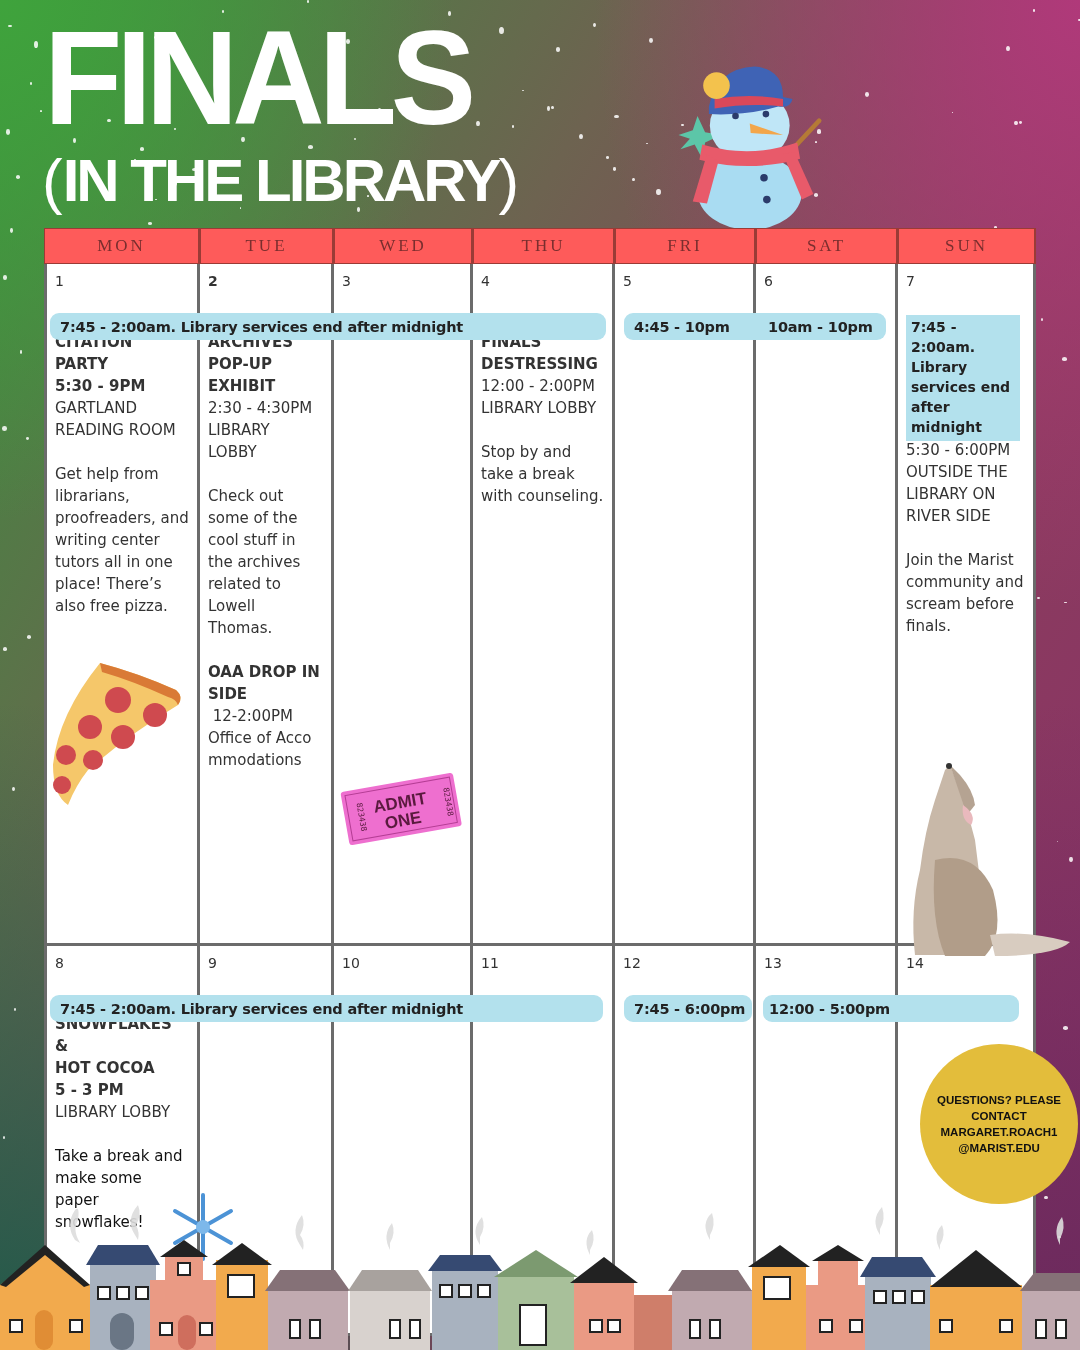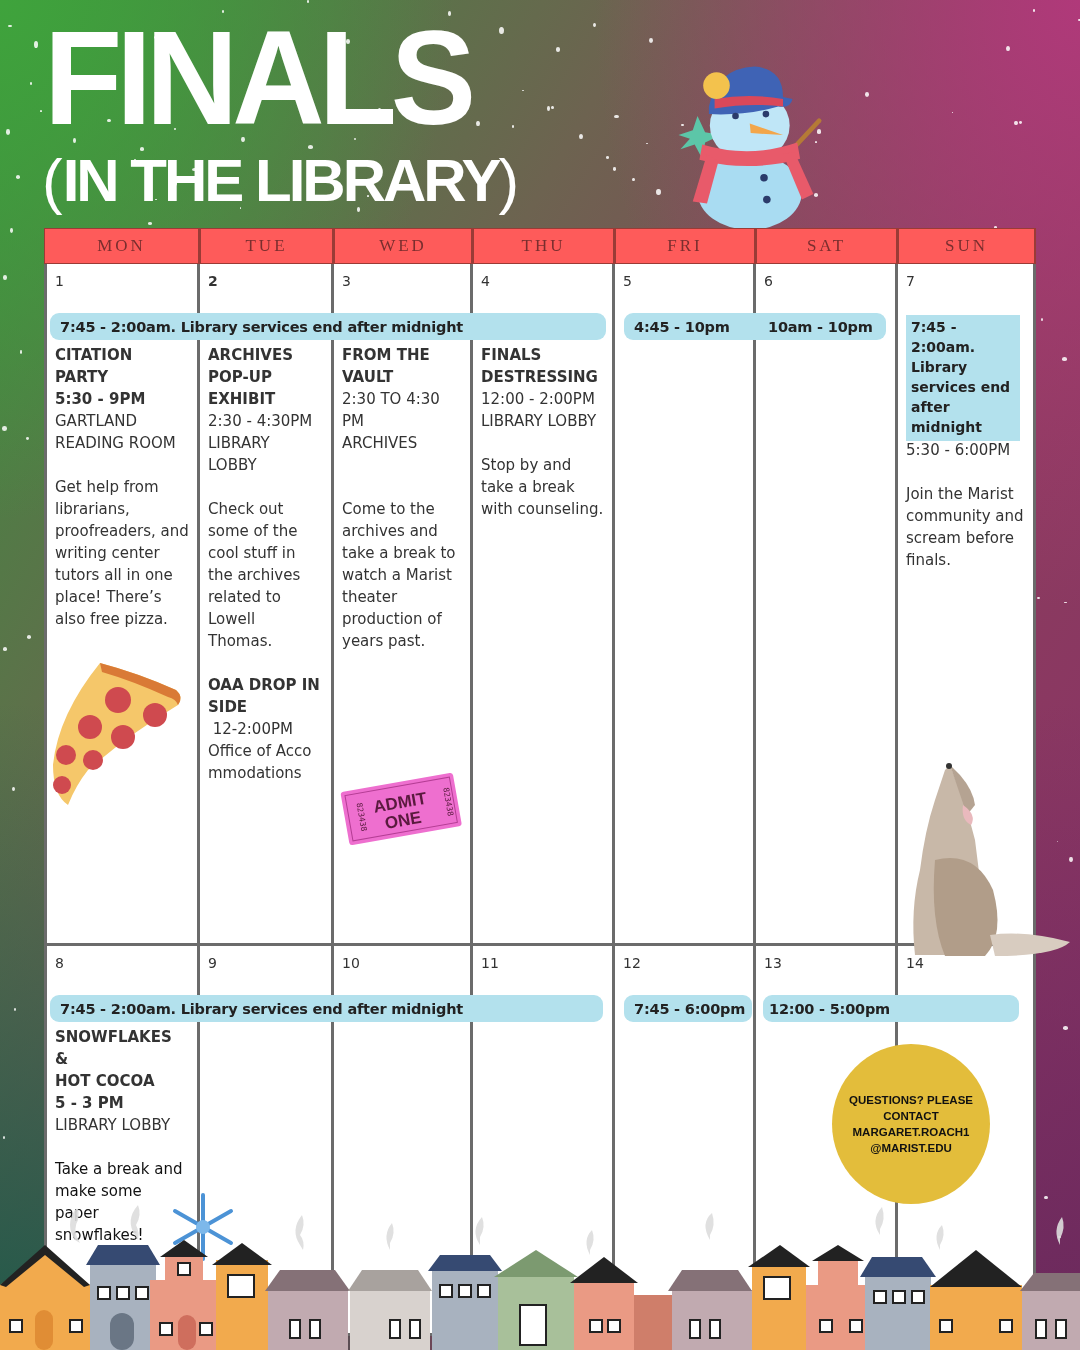--- a/index.html
+++ b/index.html
@@ -51,21 +51,21 @@
   .cell {
     background: #fff; position: relative;
     border-right: 3px solid #6b6b6b; border-bottom: 3px solid #6b6b6b;
     padding: 9px 8px 0 8px;
     font-family: "DejaVu Sans", sans-serif;
   }
   .cell:first-child, .row-start { border-left: 3px solid #6b6b6b; }
   .row1 { height: 682px; }
   .row2 { height: 390px; }
   .daynum { font-size: 14px; color: #333; display: block; height: 20px; }
-  .event { margin-top: 51px; font-size: 15px; line-height: 22px; color: #333; }
+  .event { margin-top: 38px; font-size: 15px; line-height: 22px; color: #333; }
   .event .ev-title { font-weight: 700; display: block; }
   .event .ev-line { display: block; }
   .event .ev-desc { display: block; margin-top: 22px; }
   .event .ev-gap { display: block; height: 22px; }
 
   .hours-bar {
     position: absolute; background: #b3e1ed; color: #222;
     font-size: 14.5px; font-weight: 700; height: 27px;
     display: flex; align-items: center; padding-left: 10px;
     border-radius: 9px; white-space: nowrap; letter-spacing: -0.2px;
@@ -76,21 +76,21 @@
     background: #b3e1ed; color: #222; font-size: 14px; font-weight: 700;
     line-height: 20px; padding: 2px 4px 4px 5px;
   }
 
   
   .pizza { position: absolute; left: 48px; top: 655px; width: 140px; height: 155px; }
   .ticket { position: absolute; left: 338px; top: 770px; width: 126px; height: 76px; }
   .wolf { position: absolute; left: 905px; top: 760px; width: 170px; height: 200px; }
   .snowflake { position: absolute; left: 170px; top: 1192px; width: 66px; height: 70px; }
   .contact {
-    position: absolute; left: 832px; top: 1044px; width: 158px; height: 160px;
+    position: absolute; left: 920px; top: 1044px; width: 158px; height: 160px;
     border-radius: 50%; background: #e3bd3b;
     display: flex; align-items: center; justify-content: center; text-align: center;
     color: #111; font-family: "Liberation Sans", sans-serif; font-weight: 700;
     font-size: 11.5px; line-height: 16px; padding: 0 10px;
   }
   .houses { position: absolute; left: 0; top: 1195px; width: 1080px; height: 155px; }
 </style>
 </head>
 <body>
 
@@ -409,26 +409,20 @@
       <span class="ev-line">LIBRARY LOBBY</span>
       <span class="ev-desc">Check out some of the cool stuff in the archives related to Lowell Thomas.</span>
       <span class="ev-gap"></span>
       <span class="ev-title">OAA DROP IN SIDE</span>
       <span class="ev-line" style="white-space:pre"> 12-2:00PM</span>
       <span class="ev-line" style="word-break:break-all">Office of Accommodations</span>
     </div>
   </div>
   <div class="cell row1">
     <span class="daynum">3</span>
-    <div class="event">
-      <span class="ev-title">FROM THE VAULT</span>
-      <span class="ev-line">2:30 TO 4:30 PM</span>
-      <span class="ev-line">ARCHIVES</span>
-      <span class="ev-desc" style="margin-top:44px">Come to the archives and take a break to watch a Marist theater production of years past.</span>
-    </div>
   </div>
   <div class="cell row1">
     <span class="daynum">4</span>
     <div class="event">
       <span class="ev-title">FINALS DESTRESSING</span>
       <span class="ev-line">12:00 - 2:00PM</span>
       <span class="ev-line">LIBRARY LOBBY</span>
       <span class="ev-desc">Stop by and take a break with counseling.</span>
     </div>
   </div>
@@ -436,20 +430,21 @@
     <span class="daynum">5</span>
   </div>
   <div class="cell row1">
     <span class="daynum">6</span>
   </div>
   <div class="cell row1">
     <span class="daynum">7</span>
     <div class="event" style="margin-top:102px">
       <span class="ev-line">PRIMAL SCREAM</span>
       <span class="ev-line">5:30 - 6:00PM</span>
+      <span class="ev-line">OUTSIDE THE LIBRARY ON RIVER SIDE</span>
       <span class="ev-desc">Join the Marist community and scream before finals.</span>
     </div>
   </div>
 
   <div class="cell row2 row-start">
     <span class="daynum">8</span>
     <div class="event">
       <span class="ev-title">SNOWFLAKES &amp;</span>
       <span class="ev-title">HOT COCOA</span>
       <span class="ev-title">5 - 3 PM</span>

